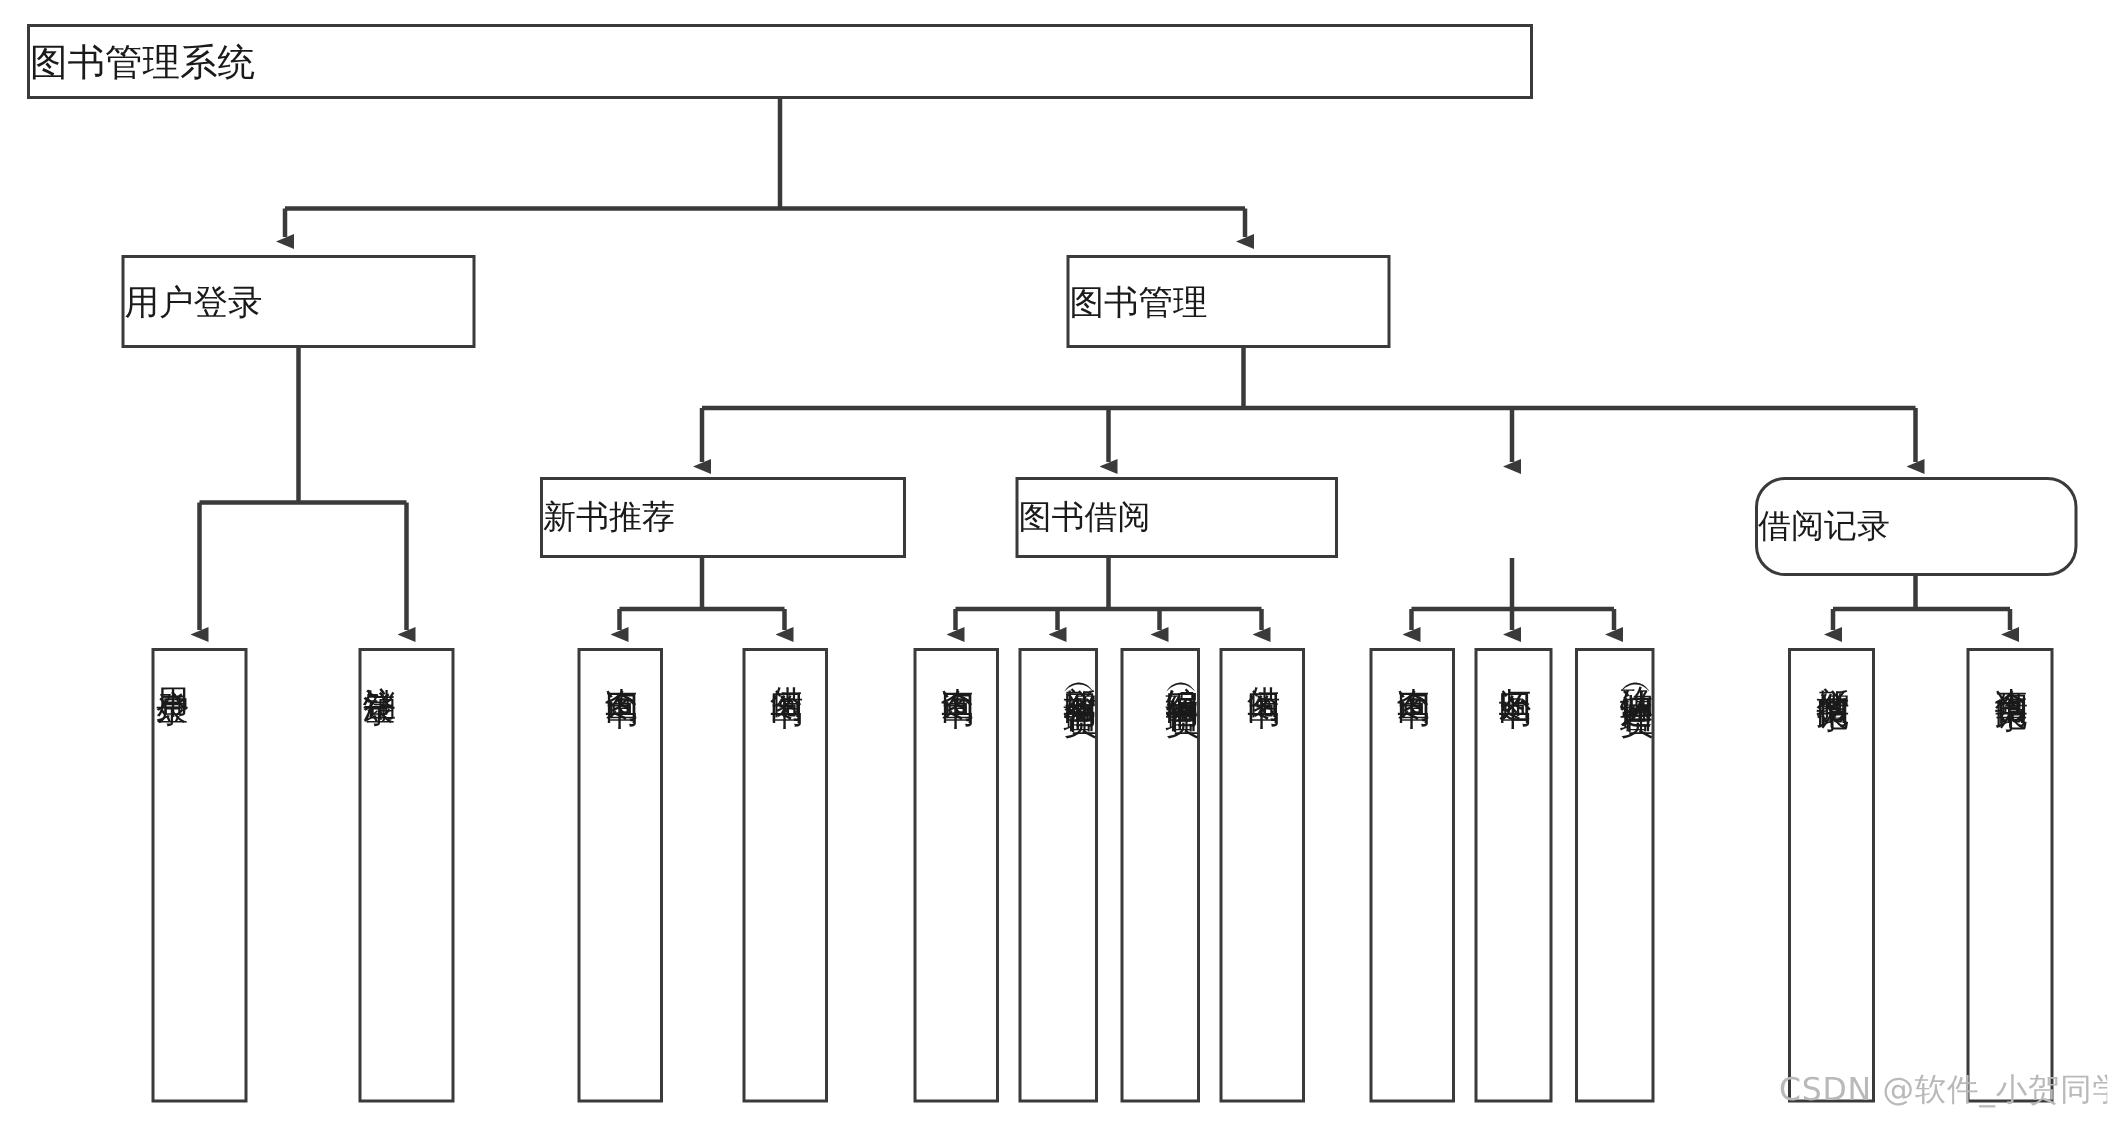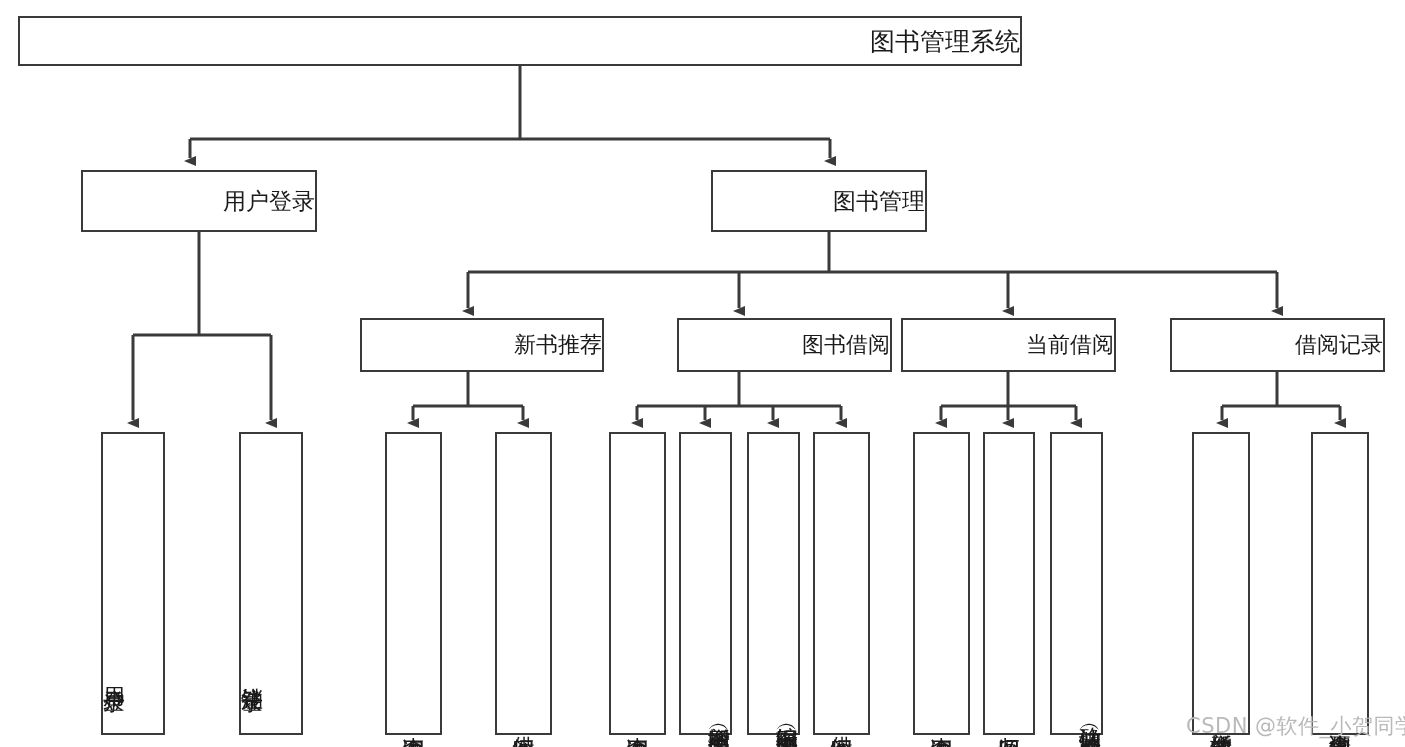--- a/index.html
+++ b/index.html
@@ -25,21 +25,21 @@
     height: 747px;
     pointer-events: none;
   }
   .node {
     position: absolute;
     box-sizing: border-box;
     border: 2px solid #3a3a3a;
     background: #ffffff;
     display: flex;
     align-items: center;
-    justify-content: flex-end;
+    justify-content: flex-start;
     color: #1a1a1a;
     z-index: 2;
   }
   .node.root {
     font-size: 25px;
   }
   .node.lvl2 {
     font-size: 23px;
   }
   .node.lvl3 {
@@ -135,24 +135,21 @@
   <div class="node lvl2" style="left:711px; top:170px; width:216px; height:62px;">
     <span>图书管理</span>
   </div>
 
   <div class="node lvl3" style="left:360px; top:318px; width:244px; height:54px;">
     <span>新书推荐</span>
   </div>
   <div class="node lvl3" style="left:632px; top:318px; width:215px; height:54px;margin-left:45px;">
     <span>图书借阅</span>
   </div>
-  <div class="node lvl3" style="left:901px; top:318px; width:215px; height:54px;">
-    <span>当前借阅</span>
-  </div>
-  <div class="node lvl3" style="left:1170px; top:318px; width:215px; height:54px;">
+  <div class="node lvl3" style="left:1170px; top:318px; width:215px; height:66px;border-radius:20px;">
     <span>借阅记录</span>
   </div>
 
   <div class="node leaf lower" style="left:101px; top:432px; width:64px; height:303px;">
     <span class="vtxt">用户登录</span>
   </div>
   <div class="node leaf lower" style="left:239px; top:432px; width:64px; height:303px;">
     <span class="vtxt">注销登录</span>
   </div>
 

